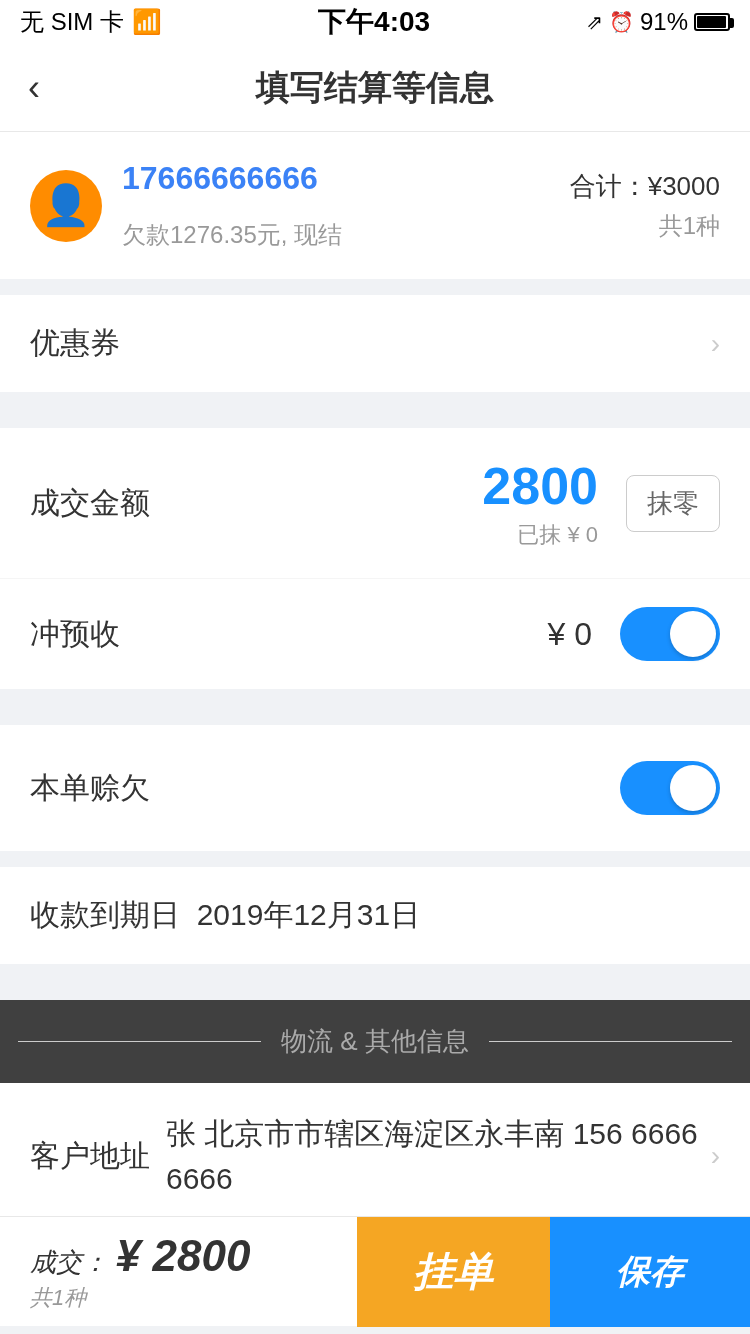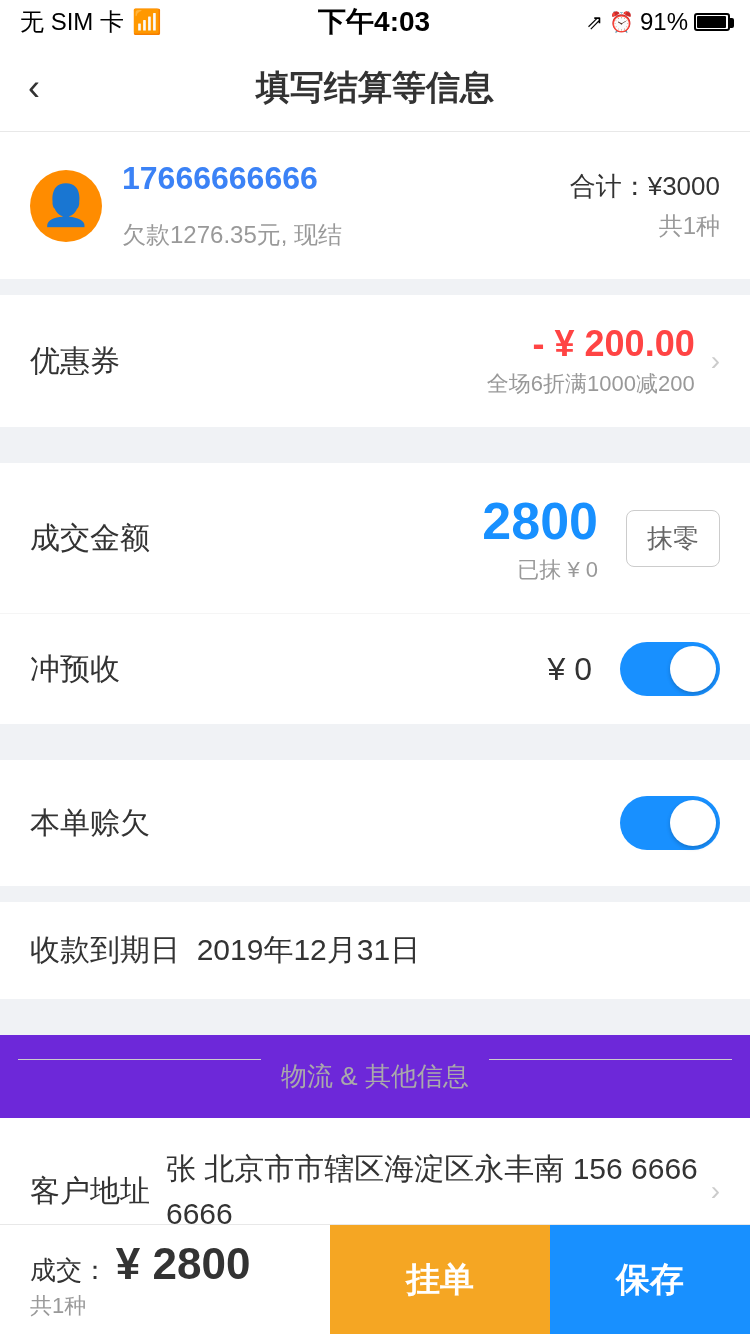--- a/index.html
+++ b/index.html
@@ -249,23 +249,23 @@
       padding: 28px 30px;
     }
     .duedate-text {
       font-size: 30px;
       color: #333;
     }
 
     
     .logistics-divider {
       display: flex;
-      align-items: flex-start;
+      align-items: center;
       padding: 24px 18px;
-      background: #6d28d9;
+      background: #404040;
     }
     .logistics-line {
       flex: 1;
       height: 1px;
       background: #ccc;
     }
     .logistics-label {
       font-size: 26px;
       color: #aaa;
       padding: 0 20px;
@@ -288,54 +288,55 @@
     .address-value {
       font-size: 30px;
       color: #333;
       flex: 1;
       line-height: 1.5;
     }
 
     
     .bottom-bar {
       position: fixed;
-      bottom: 0;
+      bottom: 8px;
       width: 750px;
       height: 110px;
       background: #fff;
       display: flex;
       align-items: center;
       border-top: 1px solid #e8e8e8;
+      font-style: italic;
     }
     .bottom-summary {
       flex: 1;
       padding: 0 30px;
     }
     .bottom-deal-label {
       font-size: 26px;
       color: #333;
     }
     .bottom-deal-amount {
       font-size: 44px;
       font-weight: 700;
       color: #333;
     }
     .bottom-count {
       font-size: 22px;
       color: #999;
       margin-top: 2px;
     }
     .btn-pending {
-      width: 220px;
+      width: 193px;
       height: 110px;
       background: #f5a623;
       display: flex;
       align-items: center;
       justify-content: center;
-      font-size: 34px;
+      font-size: 40px;
       font-weight: 600;
       color: #fff;
       cursor: pointer;
     }
     .btn-save {
       width: 200px;
       height: 110px;
       background: #1890ff;
       display: flex;
       align-items: center;
@@ -412,24 +413,20 @@
     </div>
     <div class="customer-right">
       <div class="total-label">合计：¥3000</div>
       <div class="total-count">共1种</div>
     </div>
   </div>
 
   <div class="coupon-row">
     <span class="coupon-label">优惠券</span>
     <div class="coupon-right">
-      <div>
-        <div class="coupon-amount">- ¥ 200.00</div>
-        <div class="coupon-desc">全场6折满1000减200</div>
-      </div>
       <span class="chevron-icon">›</span>
     </div>
   </div>
 
   <div class="divider-block"></div>
 
   <div class="form-section">
     <div class="form-row">
       <span class="form-row-label">成交金额</span>
       <div class="form-row-right">

